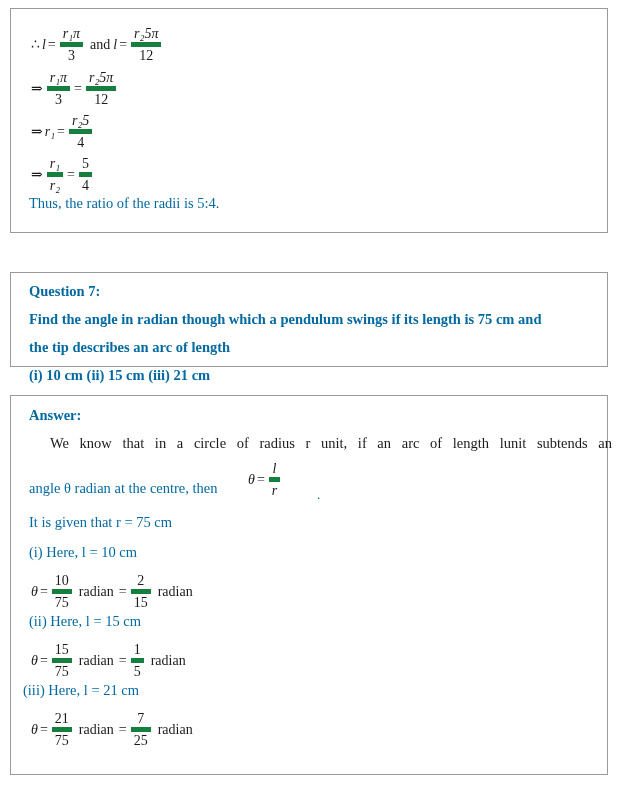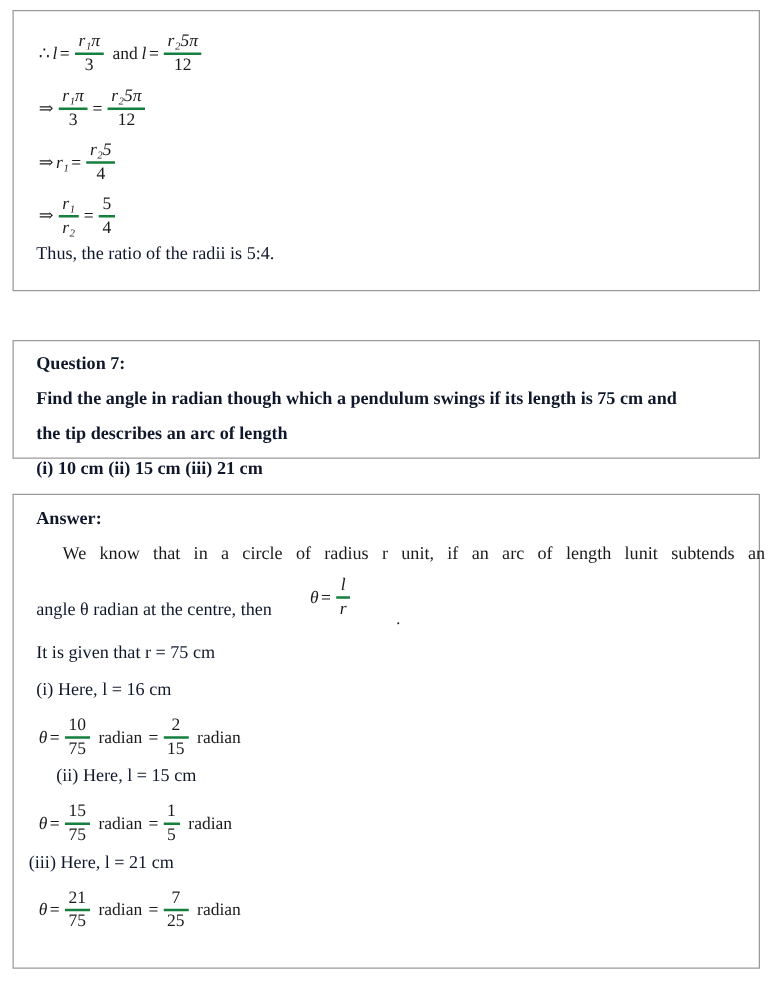--- a/index.html
+++ b/index.html
@@ -34,21 +34,21 @@
   #question-box { top: 272px; height: 95px; }
   #answer-box   { top: 395px; height: 380px; }
 
   .inner {
     padding: 0 14px;
   }
 
   .textline {
     font-size: 14.5px;
     line-height: 1;
-    color: #0f172a;
+    color: #0369a1;
     white-space: nowrap;
   }
   .bold {
     font-weight: bold;
   }
 
   
   .math {
     font-size: 14px;
     line-height: 1;
@@ -66,21 +66,21 @@
     display: inline-block;
     vertical-align: middle;
     text-align: center;
     margin: 0 2px;
     position: relative;
     top: -0.1em;
   }
   .frac .num {
     display: block;
     padding: 0 3px 1px 3px;
-    border-bottom: 2px solid #15803d;
+    border-bottom: 5px solid #15803d;
     line-height: 1.08;
   }
   .frac .den {
     display: block;
     padding: 1px 3px 0 3px;
     line-height: 1.08;
   }
   .rom { font-style: normal; }
   .word { font-style: normal; padding-left: 5px; padding-right: 3px; }
 
@@ -144,26 +144,26 @@
       <div class="justified" style="left:18px; top:40px; width:562px;">We know that in a circle of radius r unit, if an arc of length lunit subtends an</div>
 
       <div class="textline abs" style="left:18px; top:85px;text-align:center;">angle θ radian at the centre, then</div>
       <div class="math abs" style="left:237px; top:66px;">
         <span class="it">θ</span><span class="op">=</span><span class="frac"><span class="num it">l</span><span class="den it">r</span></span>
       </div>
       <div class="textline abs" style="left:306px; top:92px; font-size:13px;">.</div>
 
       <div class="textline abs" style="left:18px; top:119px;font-family:Liberation Serif, serif;">It is given that r = 75 cm</div>
 
-      <div class="textline abs" style="left:18px; top:149px;">(i) Here, l = 16 cm</div>
+      <div class="textline abs" style="left:18px; top:149px;">(i) Here, l = 10 cm</div>
       <div class="math abs" style="left:20px; top:178px;">
         <span class="it">θ</span><span class="op">=</span><span class="frac"><span class="num rom">10</span><span class="den rom">75</span></span><span class="word">radian</span><span class="op">=</span><span class="frac"><span class="num rom">2</span><span class="den rom">15</span></span><span class="word">radian</span>
       </div>
 
-      <div class="textline abs" style="left:34px; top:218px;">(ii) Here, l = 15 cm</div>
+      <div class="textline abs" style="left:18px; top:218px;">(ii) Here, l = 15 cm</div>
       <div class="math abs" style="left:20px; top:247px;">
         <span class="it">θ</span><span class="op">=</span><span class="frac"><span class="num rom">15</span><span class="den rom">75</span></span><span class="word">radian</span><span class="op">=</span><span class="frac"><span class="num rom">1</span><span class="den rom">5</span></span><span class="word">radian</span>
       </div>
 
       <div class="textline abs" style="left:12px; top:287px;">(iii) Here, l = 21 cm</div>
       <div class="math abs" style="left:20px; top:316px;">
         <span class="it">θ</span><span class="op">=</span><span class="frac"><span class="num rom">21</span><span class="den rom">75</span></span><span class="word">radian</span><span class="op">=</span><span class="frac"><span class="num rom">7</span><span class="den rom">25</span></span><span class="word">radian</span>
       </div>
 
     </div>

